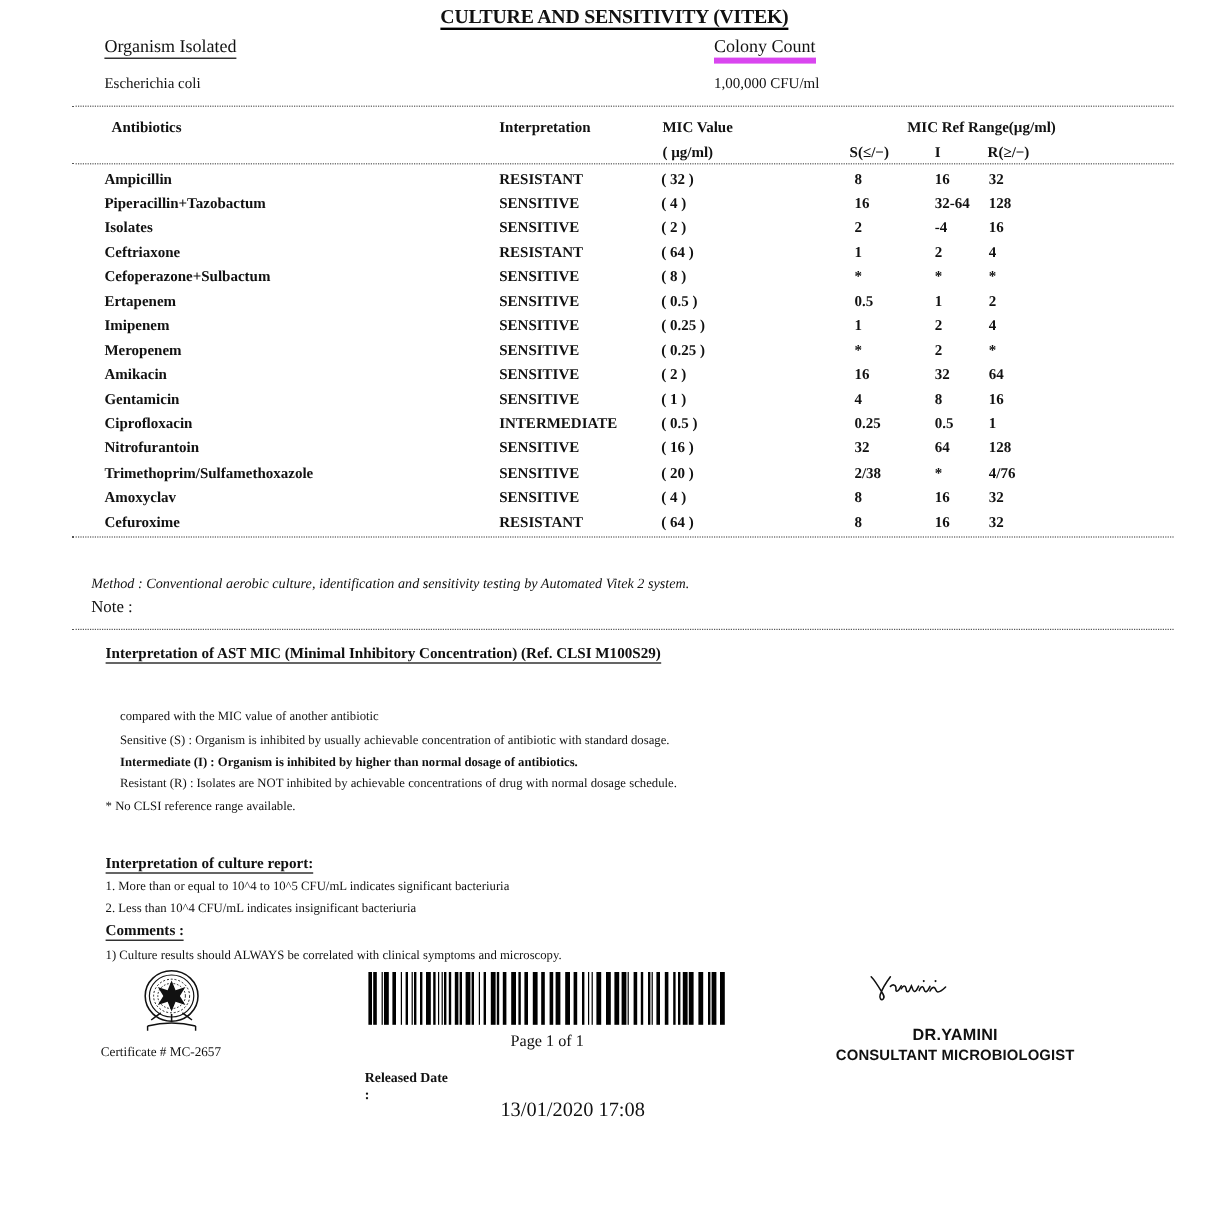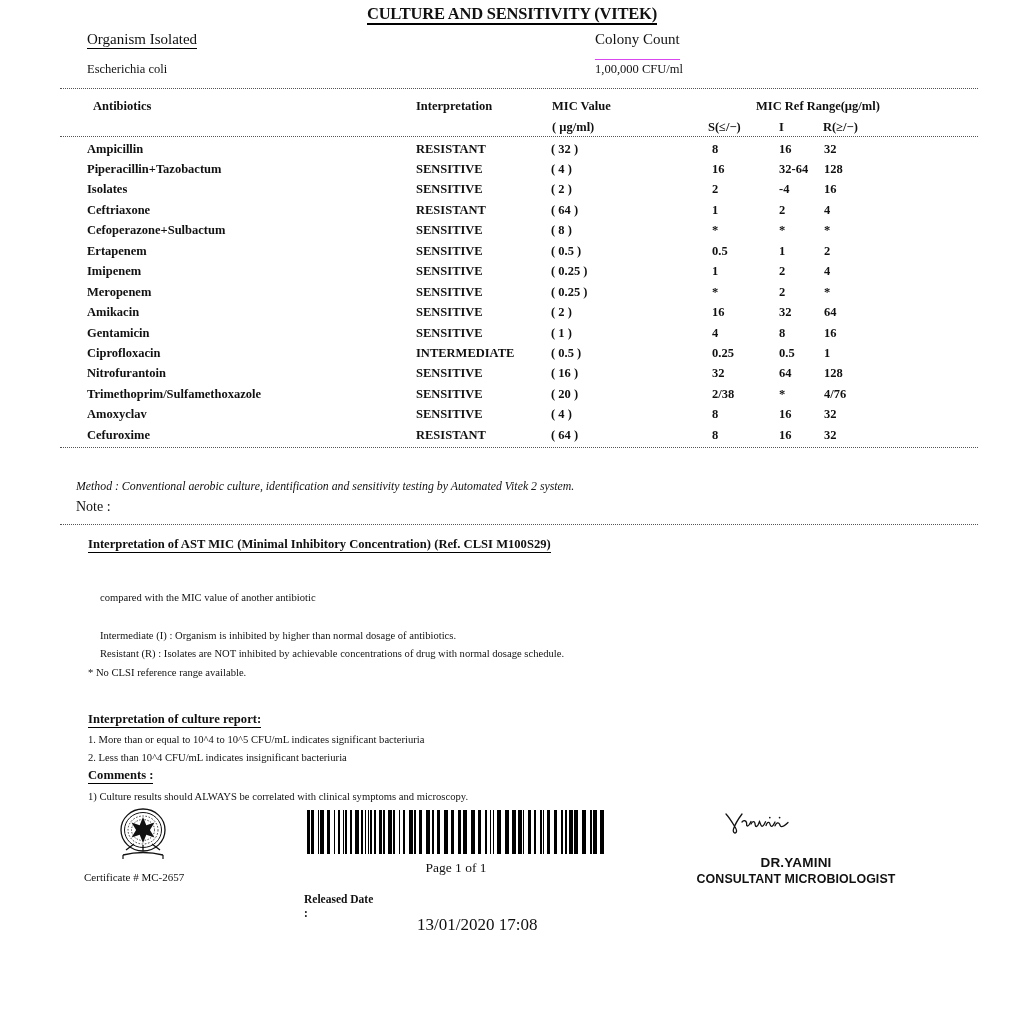--- a/index.html
+++ b/index.html
@@ -43,21 +43,21 @@
     position: absolute;
     left: 87px; top: 31px;
     font-size: 15px;
   }
   .org-head span { border-bottom: 1px solid #000; padding-bottom: 1px; }
   .colony-head {
     position: absolute;
     left: 595px; top: 31px;
     font-size: 15px;
   }
-  .colony-head span { border-bottom: 1px solid #d946ef; padding-bottom: 12px; }
+  .colony-head span { border-bottom: 5px solid #d946ef; padding-bottom: 1px; }
 
   .org-value {
     position: absolute;
     left: 87px; top: 62px;
     font-size: 12.5px;
   }
   .colony-value {
     position: absolute;
     left: 595px; top: 62px;
     font-size: 12.5px;
@@ -359,21 +359,22 @@
 
   <div class="dotrule" style="top:447px;"></div>
 
   <div class="method">Method : Conventional aerobic culture, identification and sensitivity testing by Automated Vitek 2 system.</div>
   <div class="note-label">Note   :</div>
 
   <div class="dotrule" style="top:524px;"></div>
 
   <div class="sec-head" style="left:88px; top:537px;"><span>Interpretation of AST MIC (Minimal Inhibitory Concentration) (Ref. CLSI M100S29)</span></div>
   <div class="para" style="left:100px; top:592px;">compared with the MIC value of another antibiotic</div>
-  <div class="para" style="left:100px; top:630px;">Intermediate (I) : Organism is inhibited by higher than normal dosage of antibiotics.</div>
+  <div class="para" style="left:100px; top:612px;">Sensitive (S)       :  Organism is inhibited by usually achievable concentration of antibiotic with standard dosage.</div>
+  <div class="para" style="left:100px; top:630px;font-weight:bold;">Intermediate (I) : Organism is inhibited by higher than normal dosage of antibiotics.</div>
   <div class="para" style="left:100px; top:648px;">Resistant (R)      :  Isolates are NOT inhibited by achievable concentrations of drug with normal dosage schedule.</div>
   <div class="para" style="left:88px; top:667px;">* No CLSI reference range available.</div>
 
   <div class="sec-head" style="left:88px; top:712px;"><span>Interpretation of culture report:</span></div>
   <div class="para" style="left:88px; top:734px;">1. More than or equal to 10^4 to 10^5 CFU/mL indicates significant bacteriuria</div>
   <div class="para" style="left:88px; top:752px;">2. Less than 10^4 CFU/mL  indicates insignificant bacteriuria</div>
 
   <div class="sec-head" style="left:88px; top:768px;text-align:right;"><span>Comments :</span></div>
   <div class="para" style="left:88px; top:791px;">1)  Culture results should ALWAYS be correlated with clinical symptoms and microscopy.</div>
 

